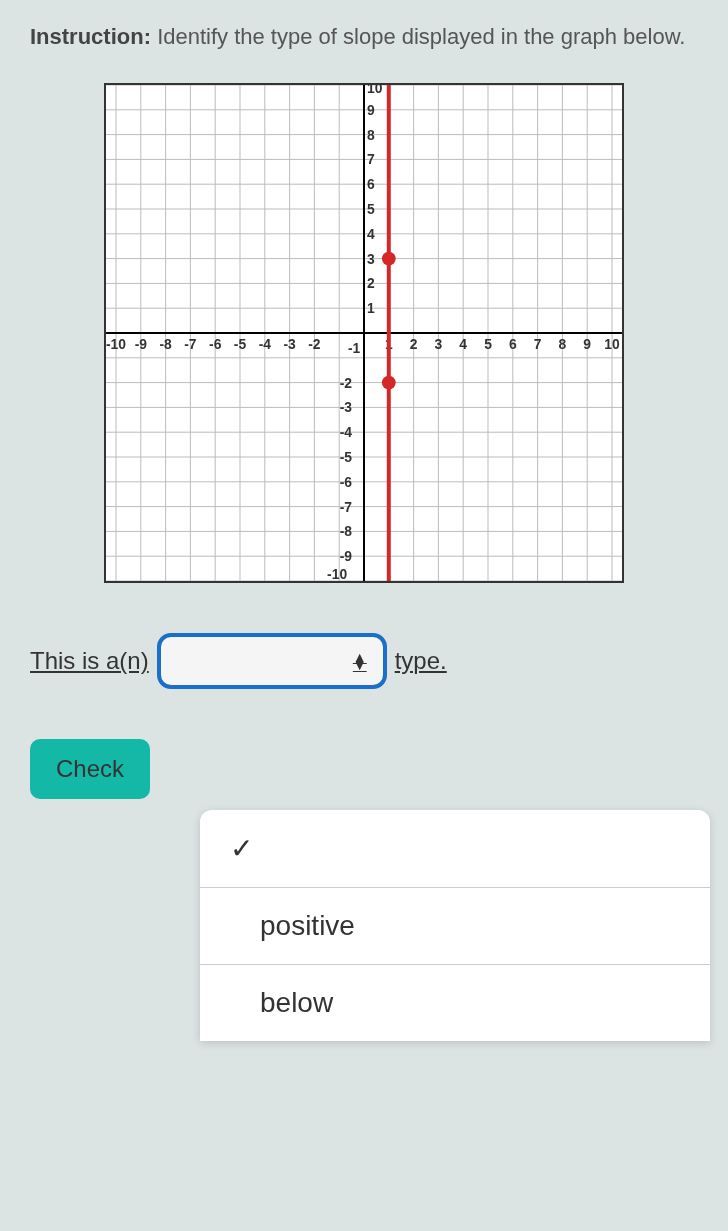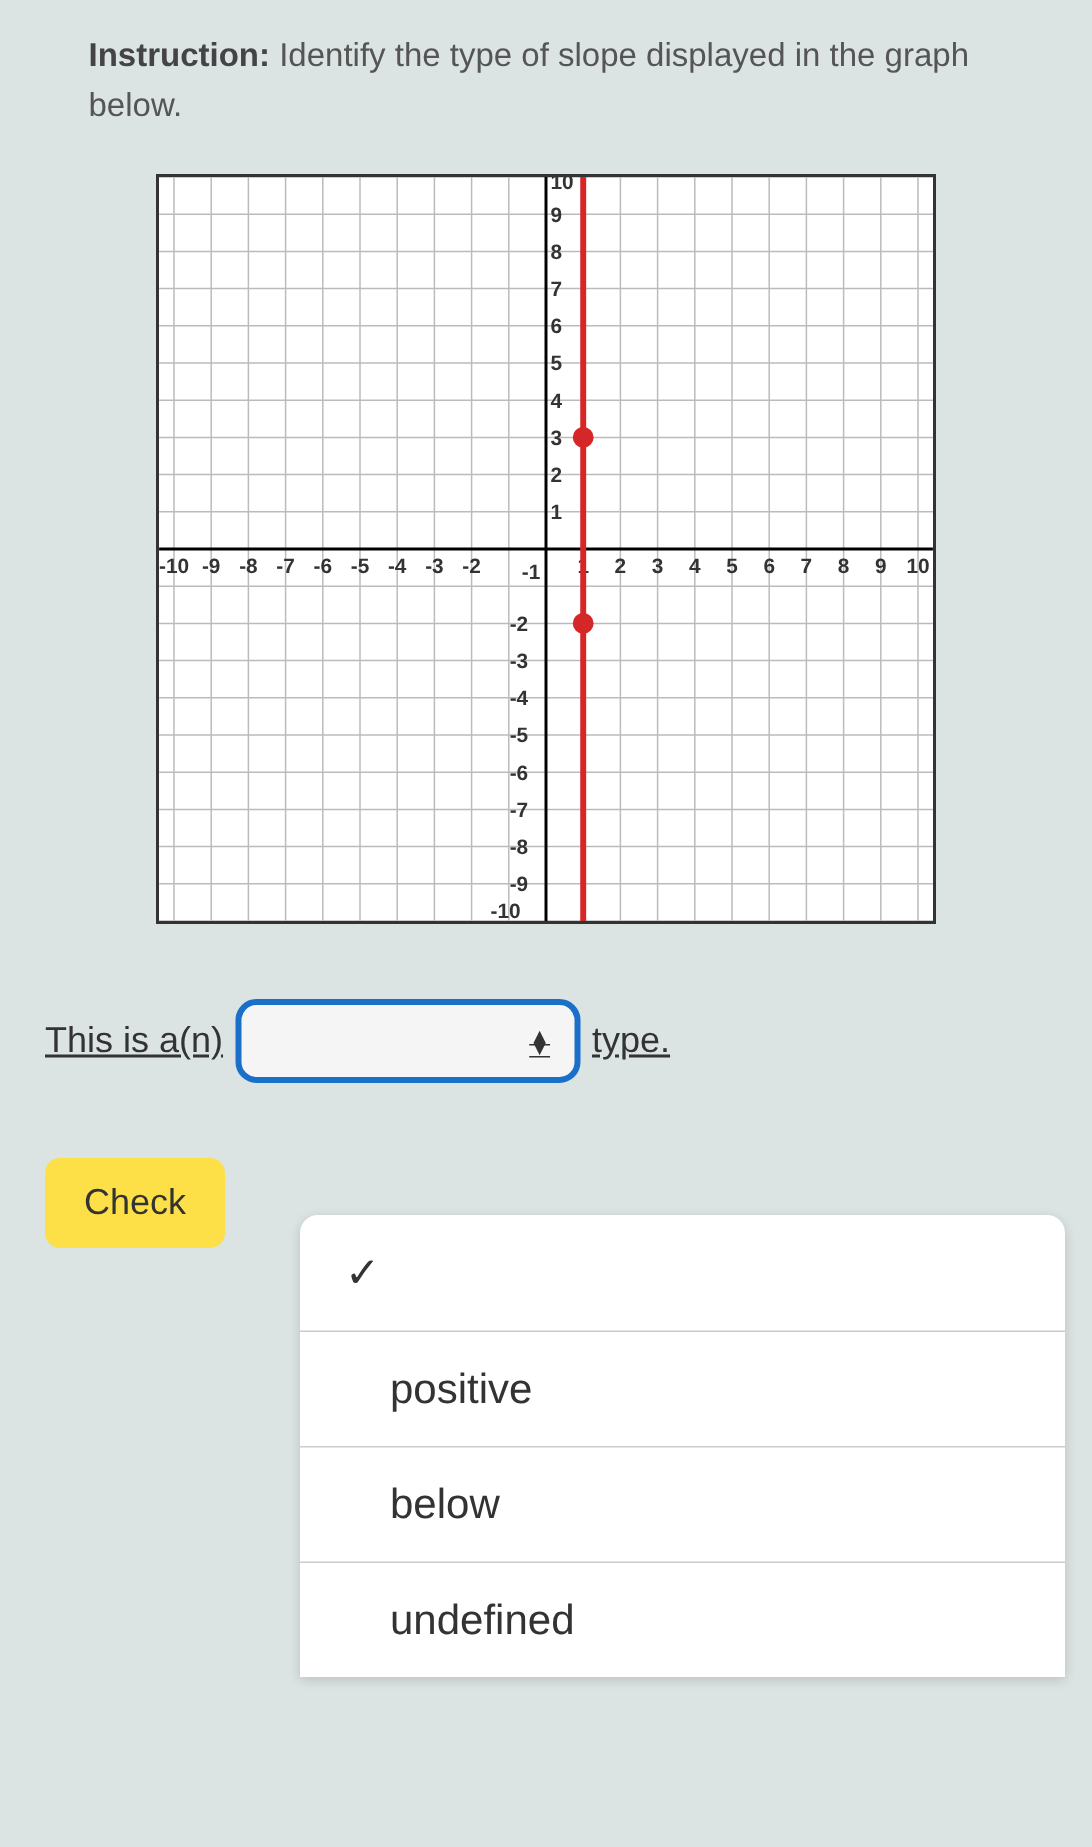--- a/index.html
+++ b/index.html
@@ -9,21 +9,20 @@
     width: 728px;
     min-height: 1231px;
     padding: 20px 30px;
     color: #333;
   }
   .instruction {
     font-size: 22px;
     color: #555;
     line-height: 1.5;
     margin-bottom: 30px;
-    margin-left: 29px;
   }
   .instruction .label {
     font-weight: bold;
     color: #444;
   }
   .graph-wrap {
     display: flex;
     justify-content: center;
     margin-bottom: 50px;
   }
@@ -53,21 +52,21 @@
     padding: 0 16px;
   }
   .select-arrows {
     font-size: 14px;
     line-height: 0.6;
     display: flex;
     flex-direction: column;
     color: #333;
   }
   .check-btn {
-    background: #fde047;
+    background: #14b8a6;
     border: none;
     border-radius: 10px;
     padding: 16px 26px;
     font-size: 24px;
     color: #333;
     cursor: pointer;
   }
   .lower-area {
     display: flex;
     align-items: flex-start;
@@ -230,14 +229,13 @@
 <div class="lower-area">
   <button class="check-btn">Check</button>
 </div>
 
 <div class="dropdown-panel">
   <div class="dropdown-item selected">
     <span class="check-mark">✓</span>
   </div>
   <div class="dropdown-item">positive</div>
   <div class="dropdown-item">below</div>
-  <div class="dropdown-item">undefined</div>
 </div>
 
 </body></html>

